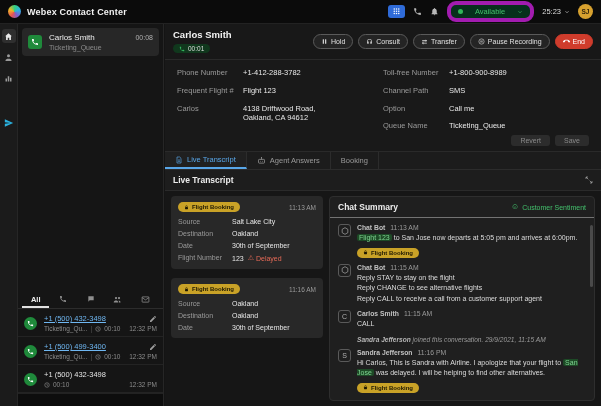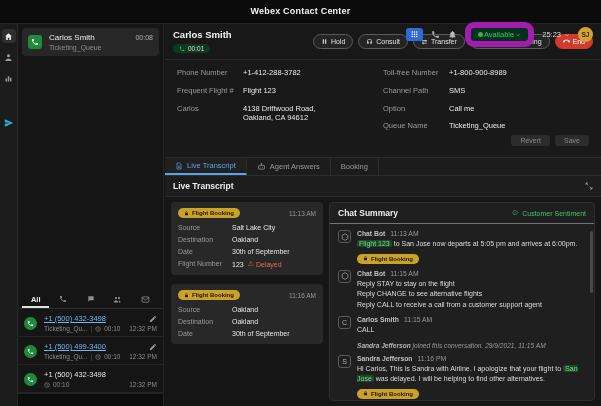--- a/index.html
+++ b/index.html
@@ -2,27 +2,27 @@
 <html><head>
 <meta charset="utf-8">
 <style>
   * { margin:0; padding:0; box-sizing:border-box; }
   html,body { background:#000; }
   body { font-family:"Liberation Sans", sans-serif; }
   .screen { position:relative; width:601px; height:406px; background:#141414; color:#e8e8e8; overflow:hidden; font-size:8px; }
   svg { display:block; }
 
   
-  .topbar { position:absolute; top:0; left:0; right:0; height:24px; background:#0b0b0b; border-bottom:1px solid #222; display:flex; align-items:center; padding:0 8px; gap:6px; z-index:5;flex-direction:column; }
+  .topbar { position:absolute; top:0; left:0; right:0; height:24px; background:#0b0b0b; border-bottom:1px solid #222; display:flex; align-items:center; padding:0 8px; gap:6px; z-index:5; }
   .logo { width:13px; height:13px; border-radius:50%; background:conic-gradient(#35d07f,#2bb3e0,#7a5fd0,#e8554f,#f0b429,#35d07f); }
   .app-title { font-size:9px; font-weight:bold; color:#f2f2f2; letter-spacing:.2px; }
   .topbar-right { margin-left:auto; display:flex; align-items:center; gap:8px; }
   .dialpad-btn { width:17px; height:13px; border-radius:3px; background:#2f6bd8; color:#fff; display:flex; align-items:center; justify-content:center; }
   .icon-btn { color:#b8b8b8; display:flex; }
-  .status-pill { display:flex; align-items:center; gap:1px; background:#06301c; border:6px solid #a21caf; border-radius:9px; padding:2px 7px; color:#43c06c; font-size:7.5px; }
+  .status-pill { display:flex; align-items:center; gap:12px; background:#06301c; border:4px solid #a21caf; border-radius:9px; padding:2px 7px; color:#43c06c; font-size:7.5px; }
   .dot { width:5px; height:5px; border-radius:50%; background:#2fb659; }
   .chev { color:inherit; opacity:.85; }
   .timer { display:flex; align-items:center; gap:3px; color:#dcdcdc; font-size:7.5px; }
   .avatar { width:15px; height:15px; border-radius:50%; background:#d7a12f; color:#34250a; font-size:6.5px; font-weight:bold; display:flex; align-items:center; justify-content:center; }
 
   
   .rail { position:absolute; top:24px; left:0; bottom:0; width:18px; background:#1b1b1b; border-right:1px solid #262626; display:flex; flex-direction:column; align-items:center; padding-top:5px; gap:7px; z-index:4; }
   .rail-item { width:14px; height:14px; border-radius:3px; color:#9a9a9a; display:flex; align-items:center; justify-content:center; }
   .rail-item.active { background:#2f2f2f; color:#e8e8e8; }
   .rail-item.teal { color:#2bb3e0; margin-top:24px; }
@@ -52,21 +52,21 @@
   .main { position:absolute; top:24px; left:165px; right:0; bottom:0; display:flex; flex-direction:column; background:#161616; }
   .main-header { padding:5px 8px 6px; background:#181818; border-bottom:1px solid #2a2a2a; display:flex; align-items:flex-start; }
   .mh-left { display:flex; flex-direction:column; gap:4px; }
   .customer-name { font-size:9.5px; font-weight:bold; color:#f2f2f2; }
   .dur-pill { display:inline-flex; align-items:center; gap:3px; background:#10381d; border-radius:8px; padding:1px 6px; color:#dedede; font-size:6.5px; width:fit-content; }
   .dur-pill svg { color:#35b45f; }
   .mh-buttons { margin-left:auto; display:flex; gap:5px; align-items:center; margin-top:5px; }
   .ctl-btn { display:flex; align-items:center; gap:3px; height:15px; padding:0 7px; border:1px solid #5a5a5a; border-radius:8px; background:#242424; color:#e0e0e0; font-size:7px; cursor:pointer; }
   .ctl-btn.end { background:#cf3c2c; border-color:#cf3c2c; color:#fff; }
 
-  .details-wrap { background:#191919; border-bottom:1px solid #2a2a2a; padding:8px 12px 11px; }
+  .details-wrap { background:#191919; border-bottom:1px solid #2a2a2a; padding:8px 12px 5px; }
   .details { display:flex; }
   .dcol { flex:1; display:flex; flex-direction:column; gap:8px; }
   .drow { display:flex; font-size:7.5px; line-height:1.3; }
   .dlabel { width:66px; flex-shrink:0; color:#9a9a9a; }
   .dvalue { color:#e8e8e8; max-width:100px; }
   .details-actions { display:flex; justify-content:flex-end; gap:5px; margin-top:4px; }
   .da-btn { background:#2c2c2c; color:#8a8a8a; border-radius:3px; font-size:7px; padding:2px 9px; cursor:pointer; }
 
   .main-tabs { display:flex; background:#1c1c1c; border-bottom:1px solid #2c2c2c; height:18px; }
   .mtab { display:flex; align-items:center; gap:4px; padding:0 10px; font-size:7.5px; color:#9a9a9a; border-right:1px solid #2c2c2c; cursor:pointer; }

